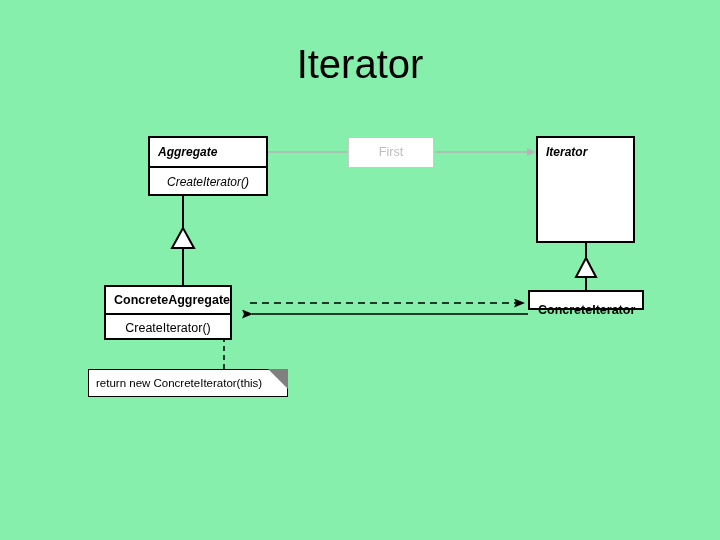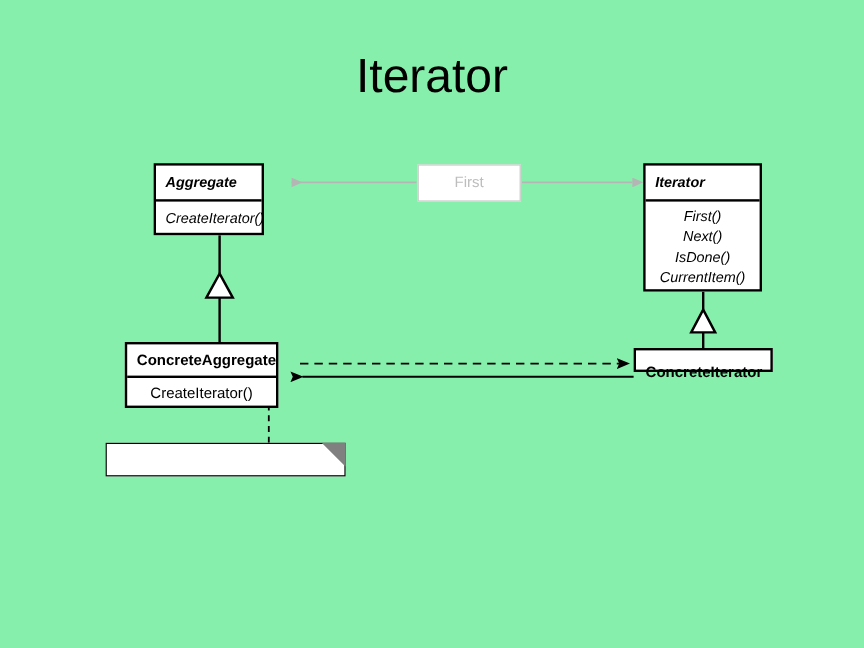--- a/index.html
+++ b/index.html
@@ -58,23 +58,23 @@
   }
   .abstract .compartment.name,
   .abstract .compartment.ops {
     font-style: italic;
   }
   .op-line {
     white-space: nowrap;
   }
   
   #box-aggregate {
-    left: 128px;
+    left: 148px;
     top: 136px;
-    width: 92px;
+    width: 120px;
     height: 60px;
     font-size: 12px;
   }
   #box-aggregate .compartment.name { height: 28px; line-height: 22px; }
   #box-aggregate .compartment.ops  { height: 28px; line-height: 22px; }
   
   #box-iterator {
     left: 536px;
     top: 136px;
     width: 99px;
@@ -208,40 +208,35 @@
 
   <div class="uml-box abstract" id="box-aggregate">
     <div class="compartment name">Aggregate</div>
     <div class="compartment ops">
       <div class="op-line">CreateIterator()</div>
     </div>
   </div>
 
   <div class="uml-box abstract" id="box-iterator">
     <div class="compartment name">Iterator</div>
-    <div class="compartment ops">
-      <div class="op-line">First()</div>
-      <div class="op-line">Next()</div>
-      <div class="op-line">IsDone()</div>
-      <div class="op-line">CurrentItem()</div>
-    </div>
   </div>
 
   <div class="uml-box" id="box-concrete-aggregate">
     <div class="compartment name">ConcreteAggregate</div>
     <div class="compartment ops">
       <div class="op-line">CreateIterator()</div>
     </div>
   </div>
 
   <div class="uml-box" id="box-concrete-iterator">
     <div class="compartment name">ConcreteIterator</div>
   </div>
 
   <div id="box-client">
     <span>First</span>
   </div>
 
   <div id="note">
+    <span>return new ConcreteIterator(this)</span>
     <span id="note-fold"></span>
   </div>
 
 </div>
 
 </body></html>

